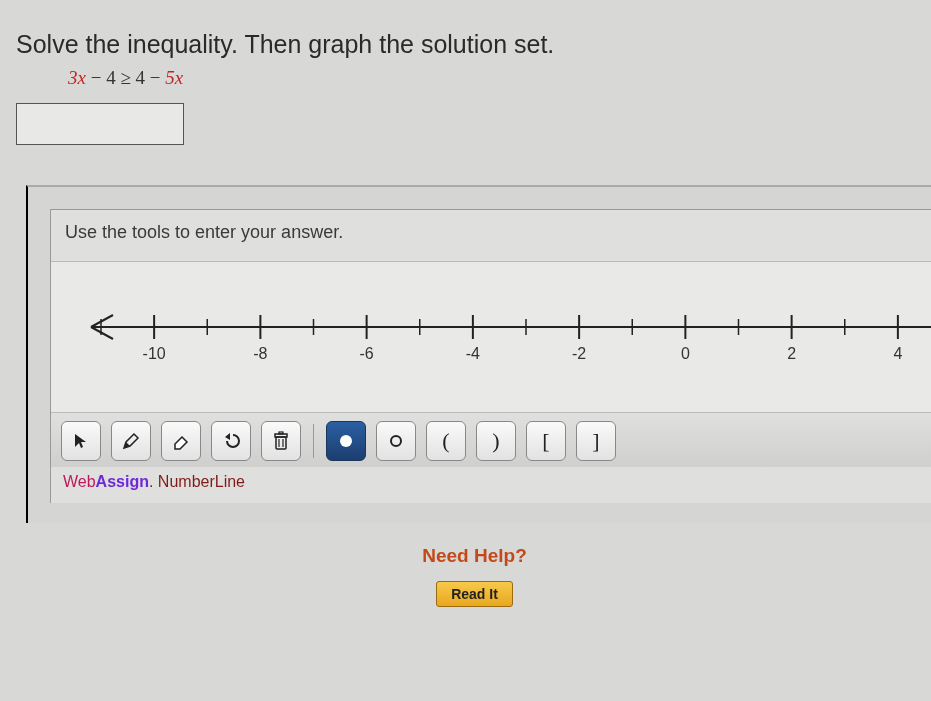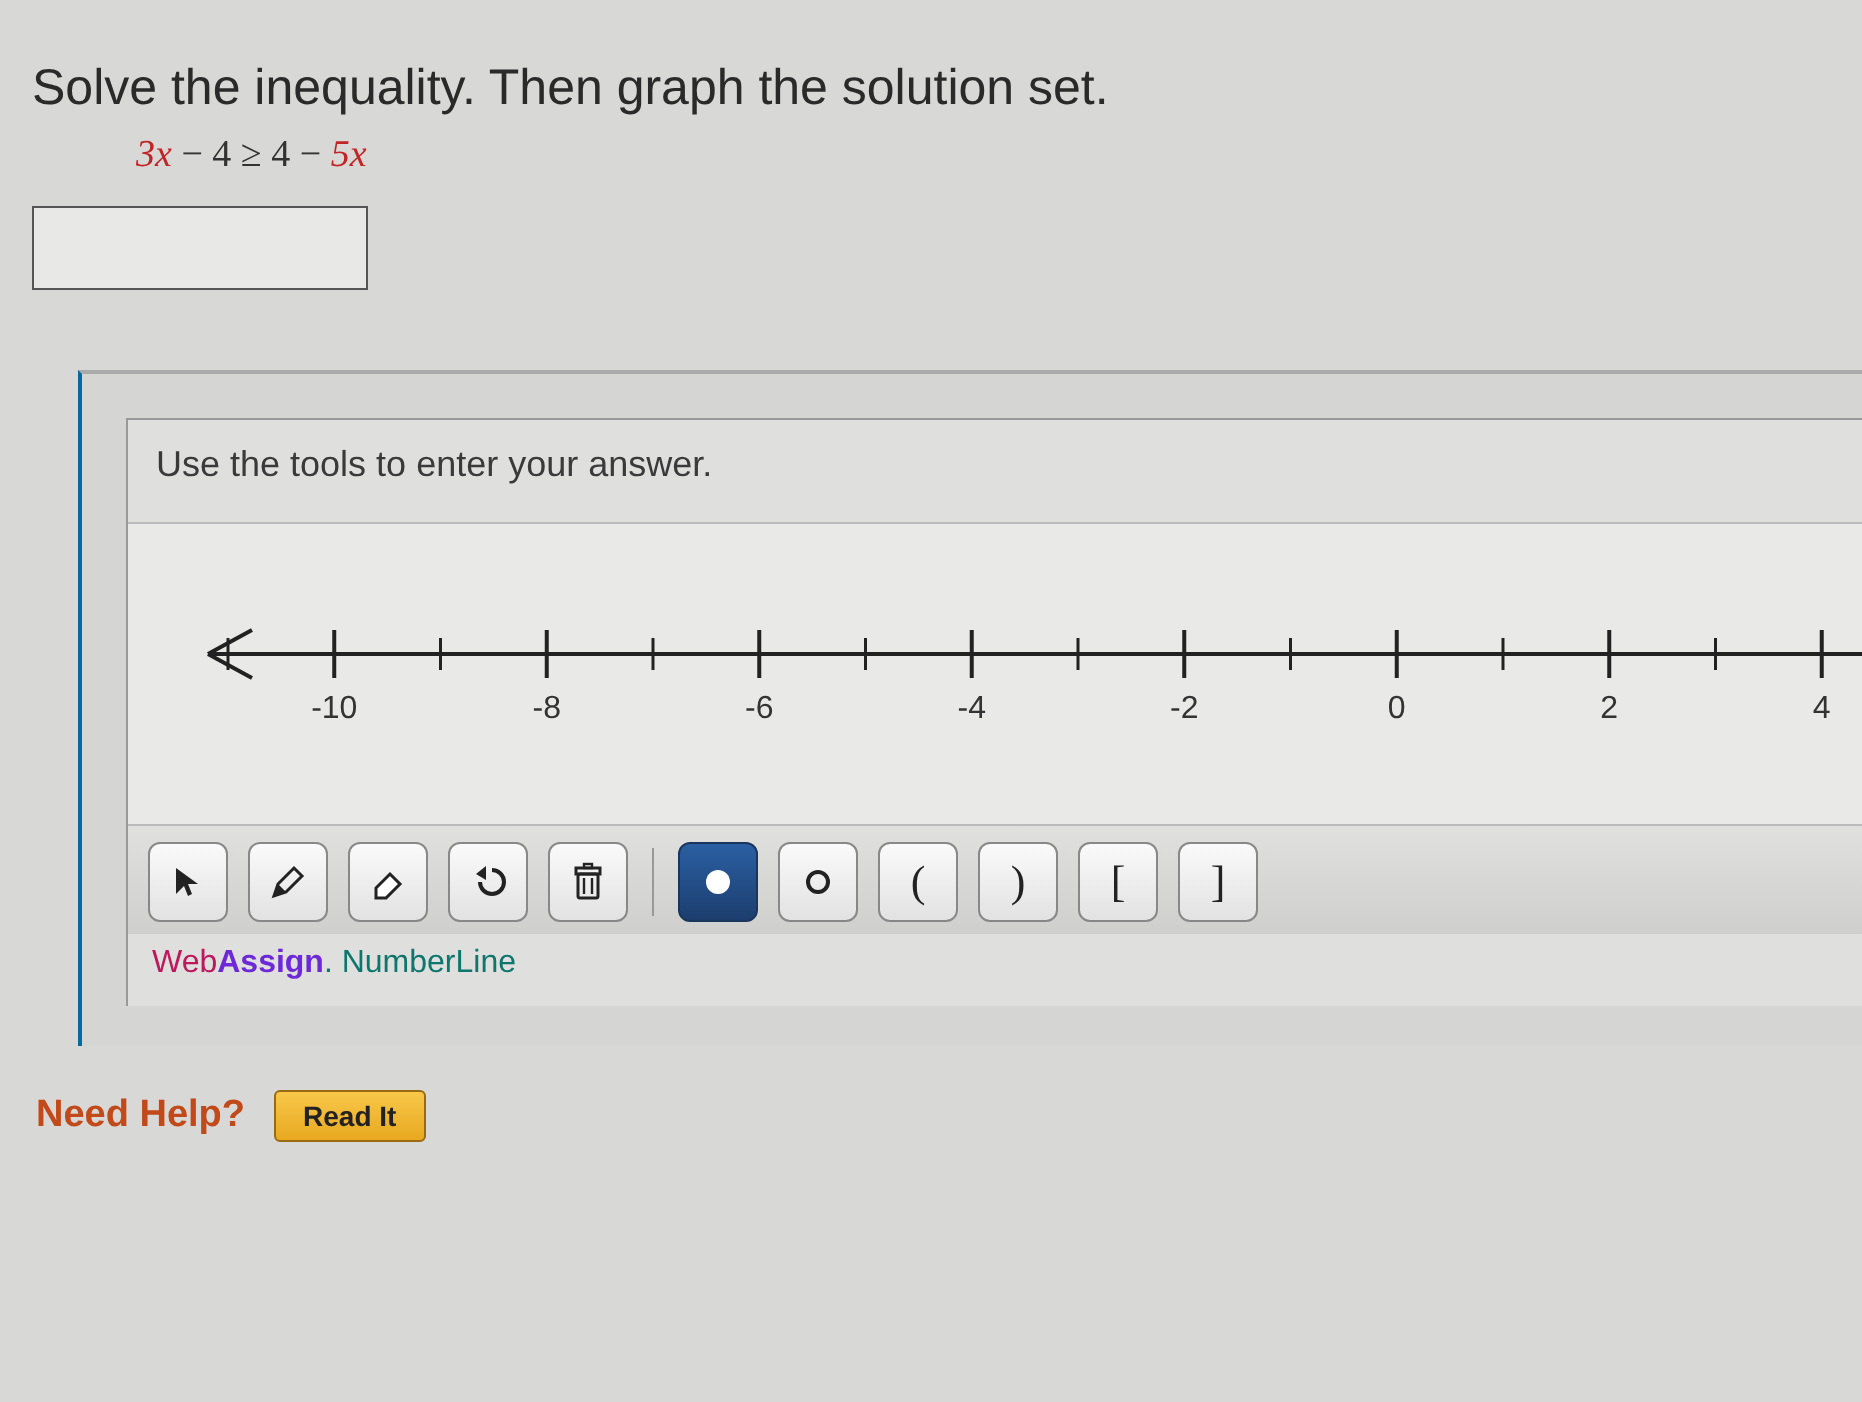--- a/index.html
+++ b/index.html
@@ -33,24 +33,24 @@
   }
   .answer-box {
     border: 1px solid #555;
     background: #e8e8e6;
     width: 168px;
     height: 42px;
     margin: 8px 0 40px 2px;
   }
   .outer-panel {
     border-top: 2px solid #aaa;
-    border-left: 2px solid #0369a1;
+    border-left: 2px solid #000000;
     background: #d5d5d3;
     padding: 22px 0 20px 22px;
-    margin-left: 25px;
+    margin-left: 12px;
   }
   .tool-panel {
     background: #dfdfdd;
     border-top: 1px solid #999;
     border-left: 1px solid #999;
   }
   .tool-header {
     font-size: 18px;
     color: #3a3a3a;
     padding: 12px 14px 18px 14px;
@@ -93,26 +93,27 @@
     background: #999;
     margin: 0 2px;
   }
   .brand {
     padding: 6px 12px 12px 12px;
     font-size: 16px;
     color: #333;
   }
   .brand .web { color: #be185d; }
   .brand .assign { color: #6d28d9; font-weight: bold; }
-  .brand .nl { color: #0f766e; }
+  .brand .nl { color: #7f1d1d; }
   .need-help-row {
     margin: 22px 0 0 4px;
     display: flex;
     align-items: center;
     gap: 14px;
+    flex-direction: column;
   }
   .need-help {
     color: #c24a1a;
     font-size: 19px;
     font-weight: bold;
   }
   .read-it {
     background: linear-gradient(#f8c84a, #e8a820);
     border: 1px solid #9a6b10;
     border-radius: 3px;

